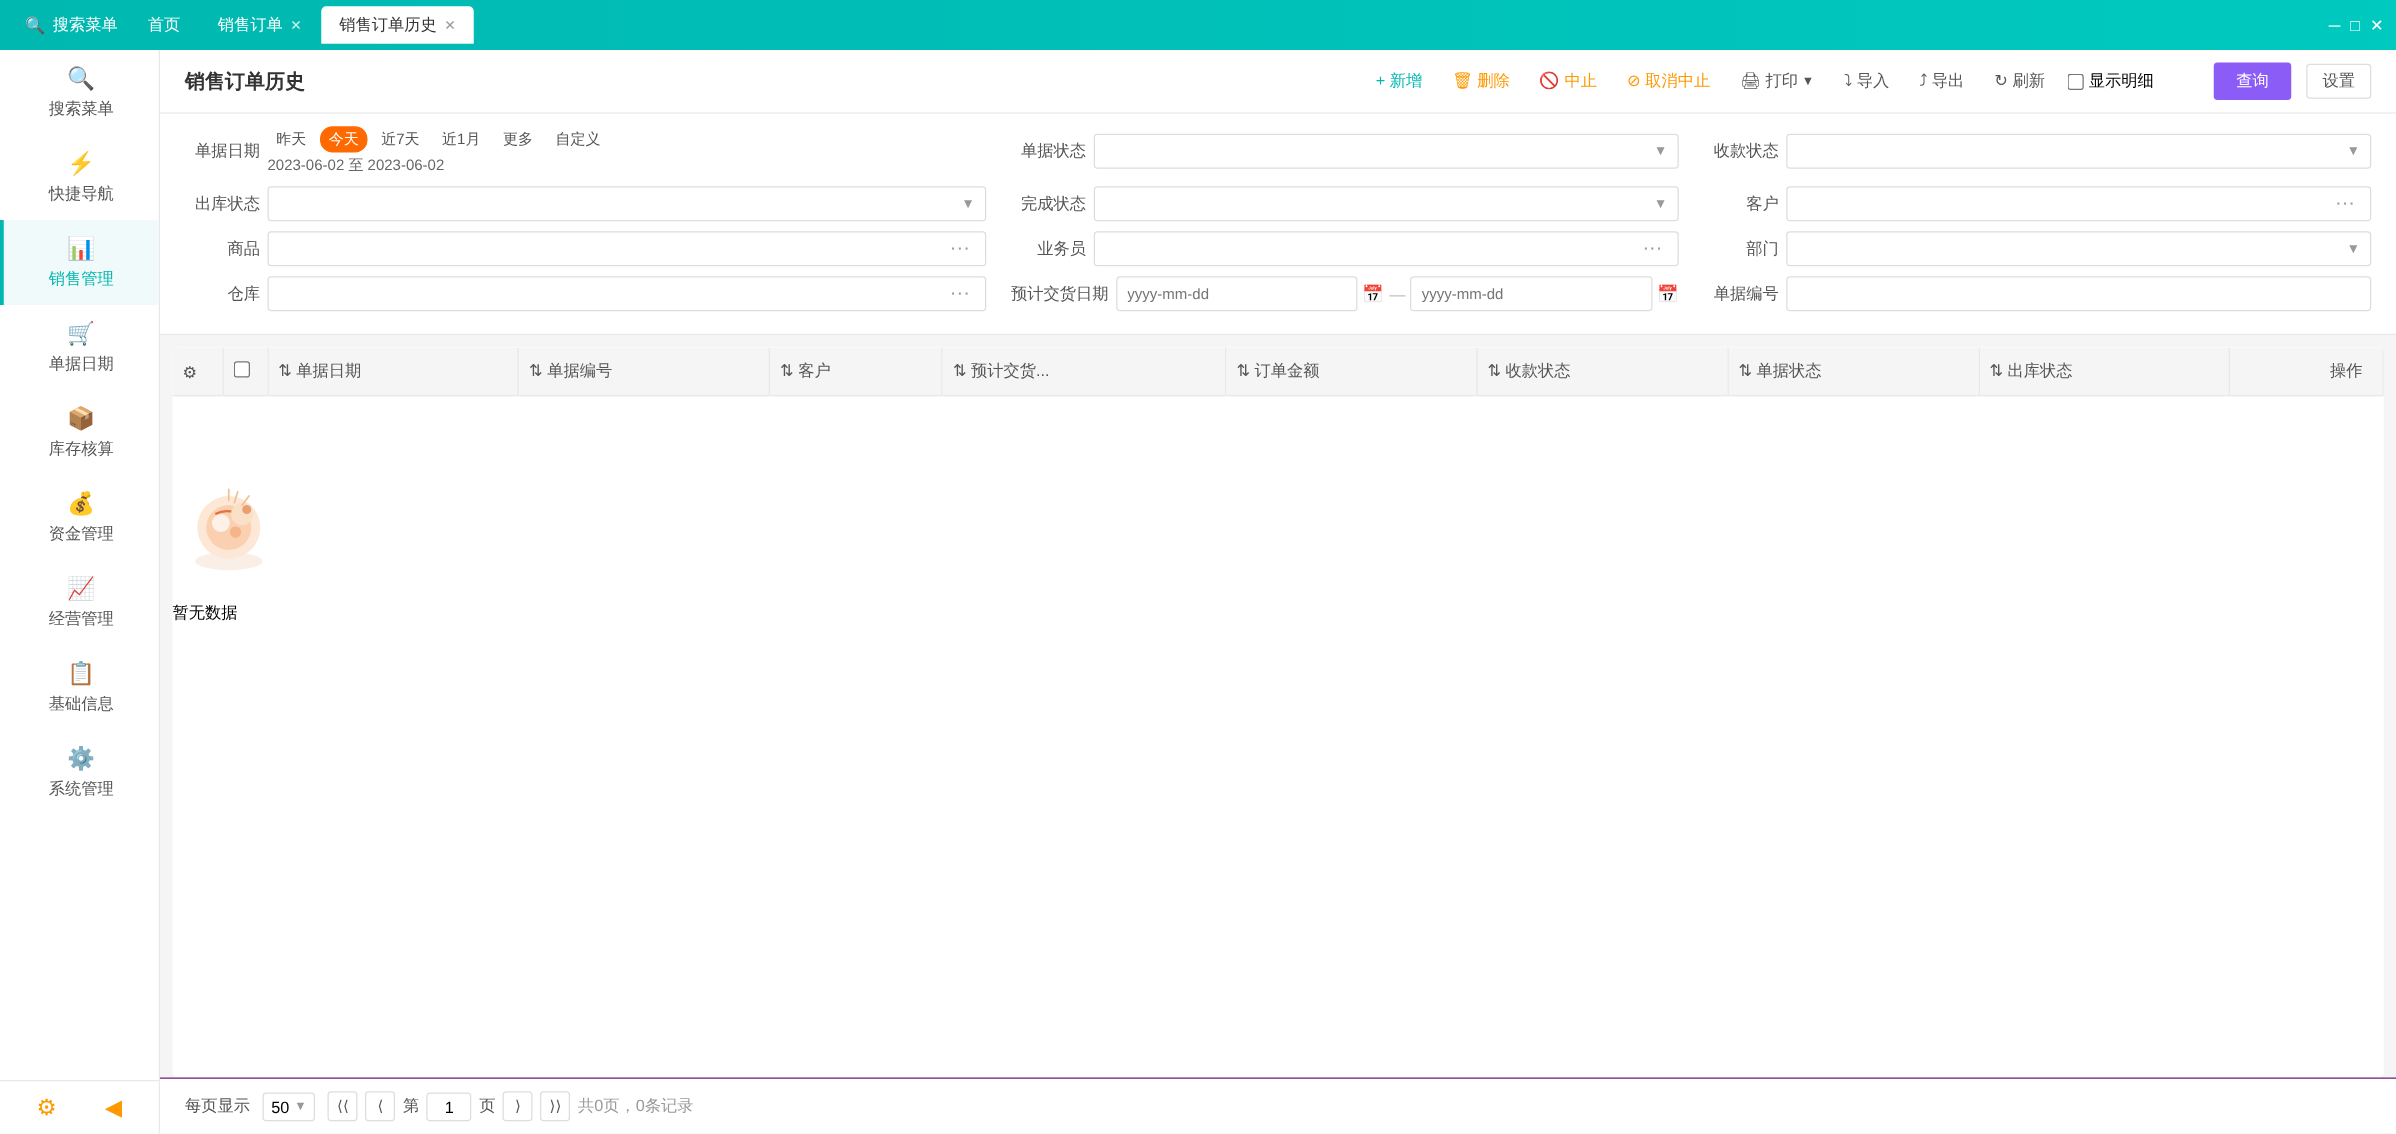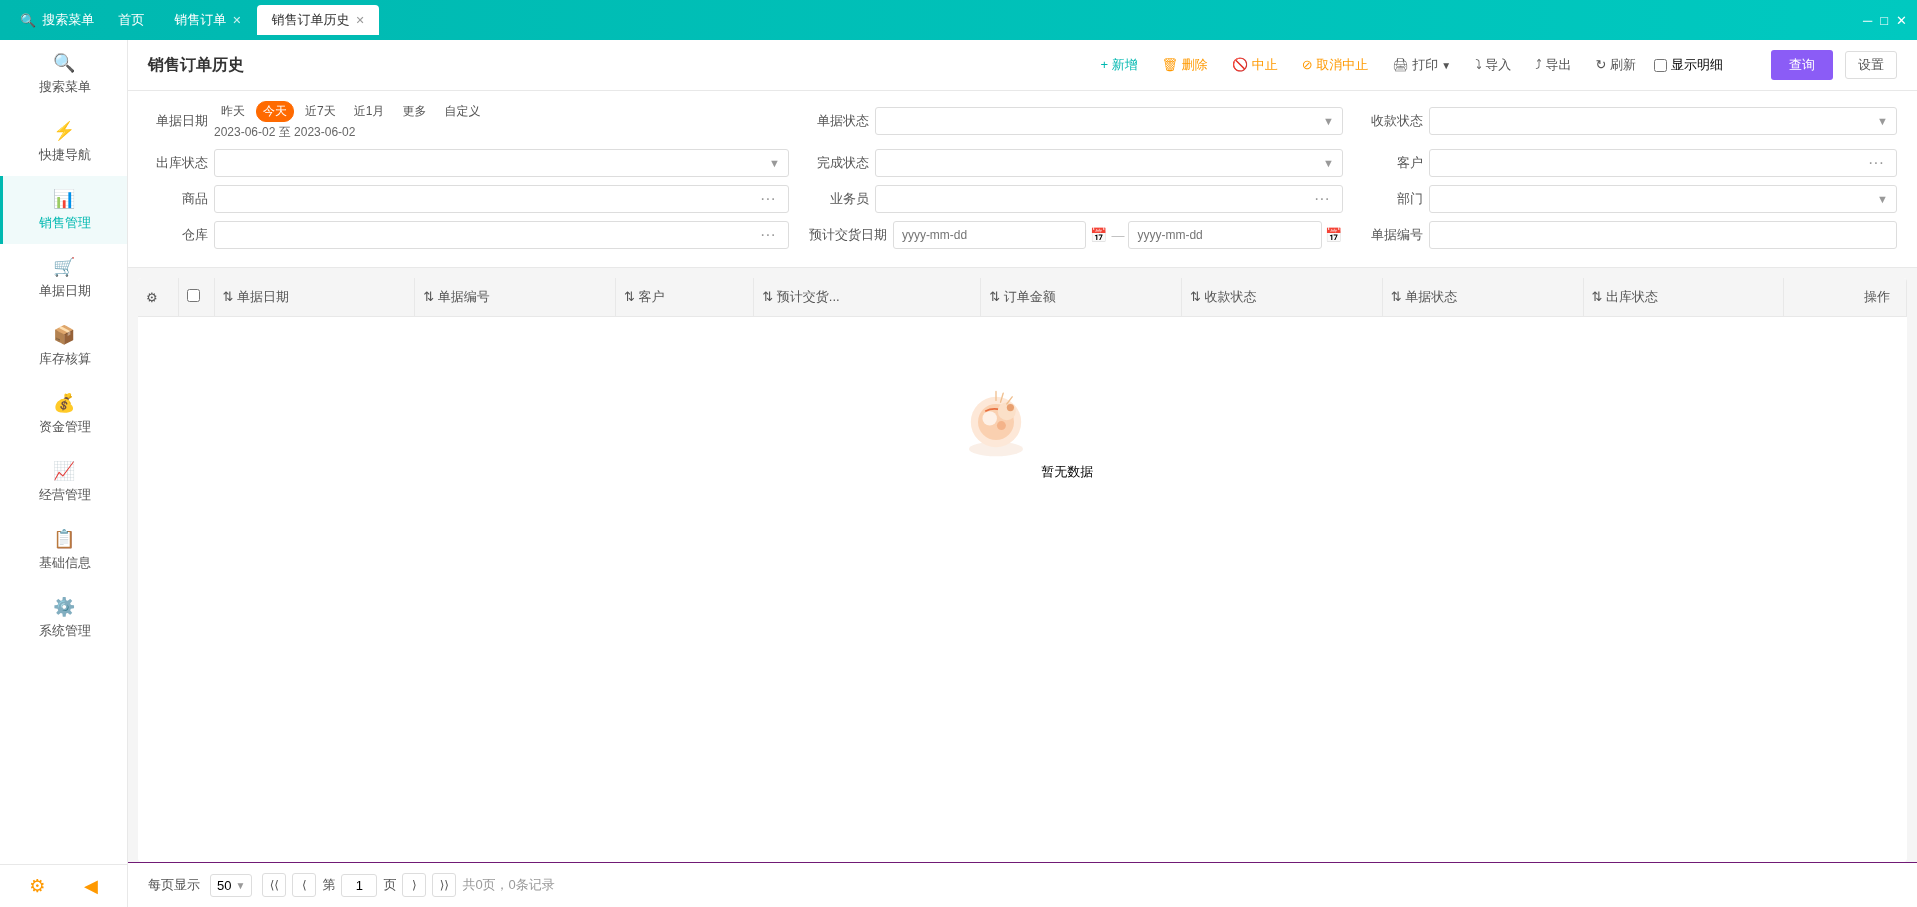--- a/index.html
+++ b/index.html
@@ -284,22 +284,22 @@
     }
     .data-table thead th .th-inner {
       display: flex;
       align-items: center;
       gap: 3px;
     }
     .col-settings { width: 40px; text-align: center; }
     .col-check { width: 36px; text-align: center; }
     .empty-state {
       display: flex;
-      flex-direction: row;
-      align-items: flex-end;
+      flex-direction: column;
+      align-items: flex-start;
       justify-content: center;
       padding: 60px 0;
     }
     .empty-icon {
       width: 90px;
       height: 90px;
       margin-bottom: 14px;
     }
 
     

